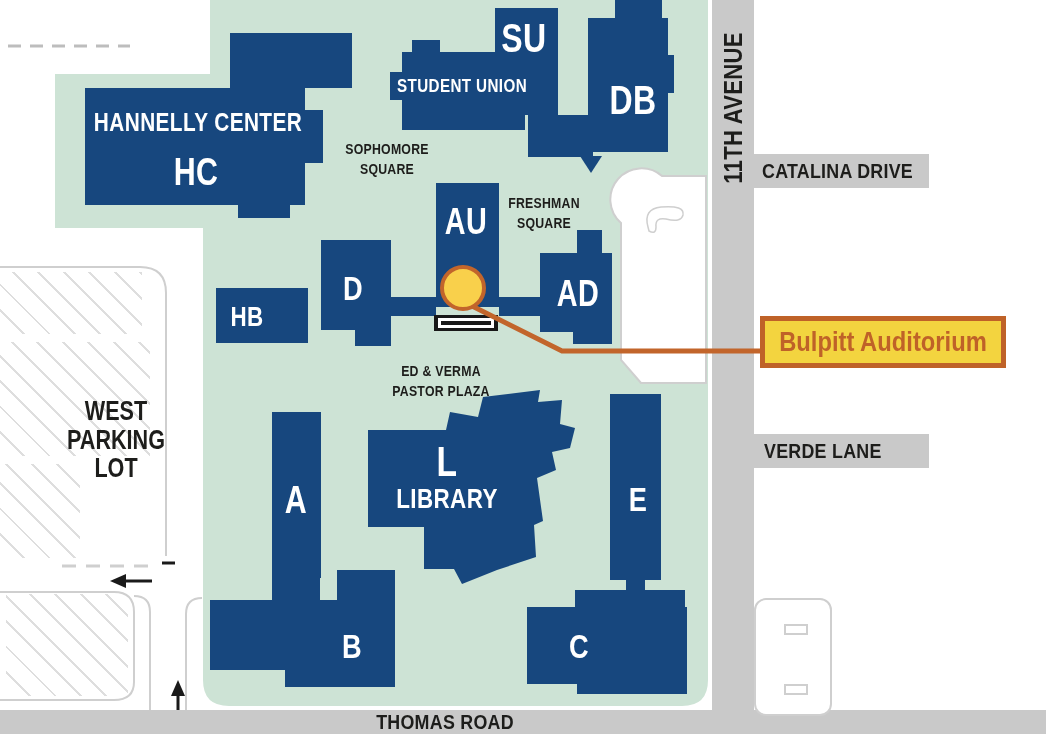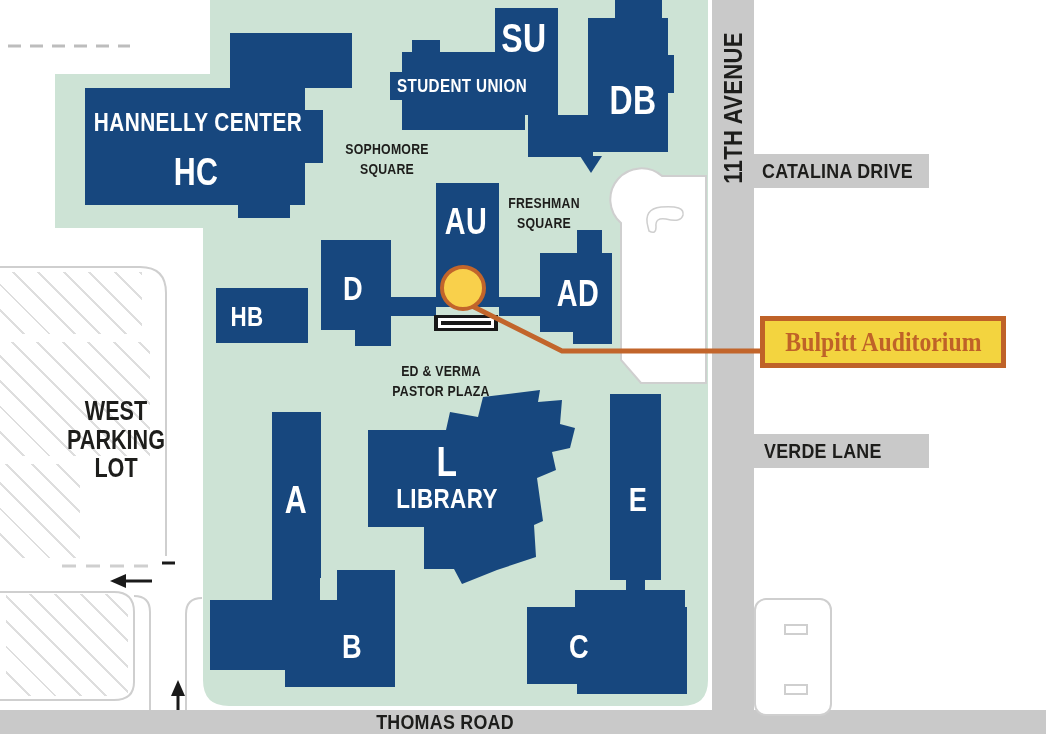--- a/index.html
+++ b/index.html
@@ -31,21 +31,21 @@
   .street{position:absolute;color:var(--label-dark);font-weight:bold;font-size:21px;white-space:nowrap;letter-spacing:.3px;}
   .street.ctr{transform:translate(-50%,-50%) scaleX(.85);}
   .street.hl{transform:translateY(-50%) scaleX(.85);transform-origin:left center;}
   .street.vert{font-size:26px;transform:translate(-50%,-50%) rotate(-90deg) scaleX(.85);}
   .marker{position:absolute;width:46px;height:46px;border-radius:50%;background:var(--marker-fill);
       border:4px solid var(--marker-outline);}
   .stageicon{position:absolute;width:64px;height:16px;background:#181818;}
   .si-mid{position:absolute;left:4px;right:4px;top:3px;bottom:3px;background:#fff;}
   .si-mid::after{content:"";position:absolute;left:3px;right:3px;top:3px;bottom:3px;background:#181818;}
   .callout{position:absolute;left:760px;top:316px;width:246px;height:52px;background:var(--callout-fill);
-      border:5px solid var(--callout-border);display:flex;align-items:center;justify-content:center;font-family:Liberation Serif, serif;}
+      border:5px solid var(--callout-border);display:flex;align-items:center;justify-content:center;}
   .callout span{color:var(--callout-text);font-weight:bold;font-size:27px;white-space:nowrap;transform:scaleX(.88);}
   .callline{overflow:visible;}
   .callline polyline{fill:none;stroke:var(--marker-outline);stroke-width:5;}
   .wb{position:absolute;background:#fff;border:2px solid var(--thin);border-radius:12px;}
   .wb-slot{position:absolute;width:24px;height:11px;background:#fff;border:2px solid var(--thin);}
 </style>
 </head>
 <body>
 
 <div class="stage">

